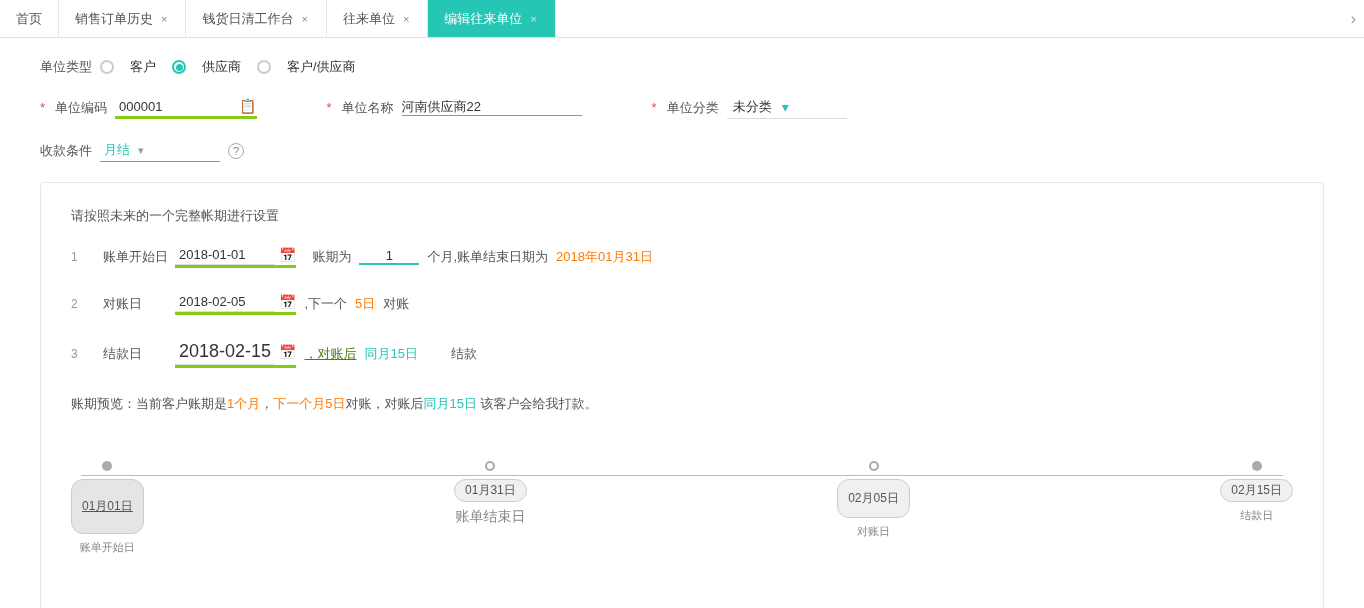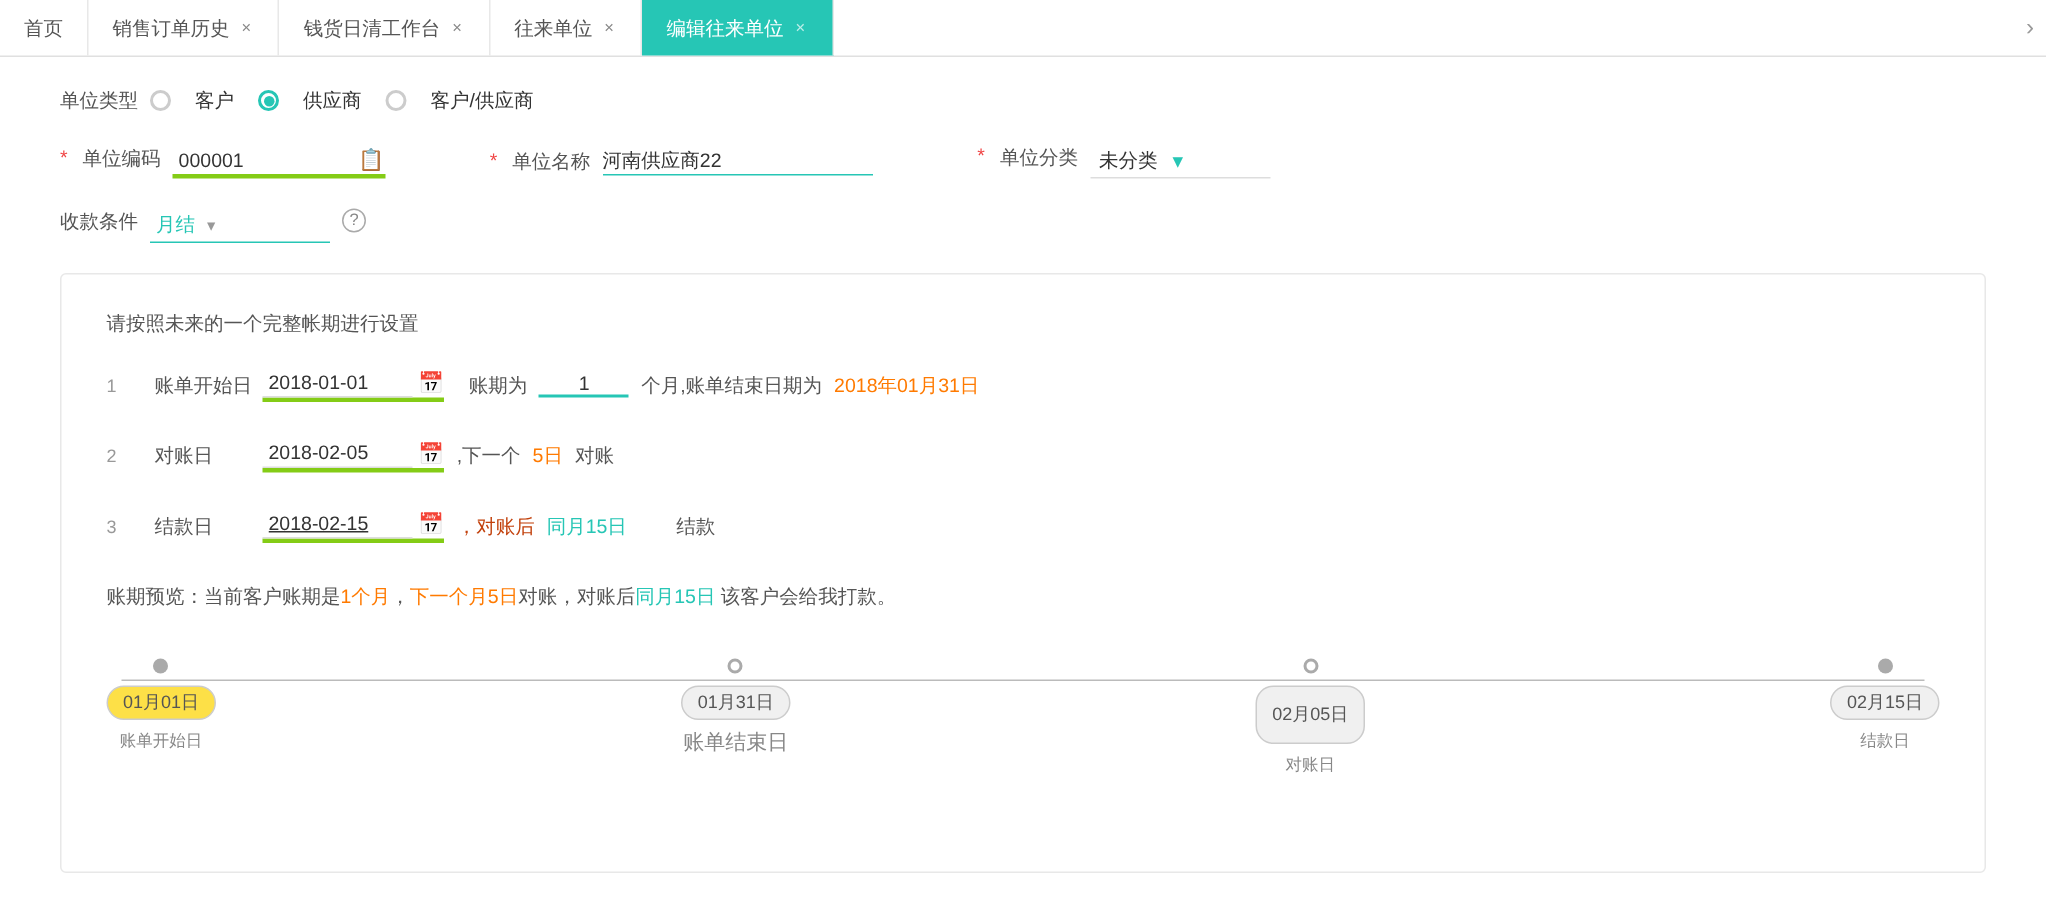--- a/index.html
+++ b/index.html
@@ -55,20 +55,21 @@
 
     
     .form-row {
       display: flex;
       align-items: center;
       margin-bottom: 20px;
       gap: 30px;
     }
     .form-field {
       display: flex;
+      align-items: center;
       gap: 8px;
     }
     .field-label {
       color: #555;
       white-space: nowrap;
       font-size: 13px;
     }
     .required-star {
       color: #f04545;
       margin-right: 2px;
@@ -205,21 +206,21 @@
       flex: 1;
     }
 
     .orange-text { color: #ff7a00; }
     .teal-text { color: #26c6b5; }
 
     
     .period-preview {
       font-size: 13px;
       color: #555;
-      margin-bottom: 20px;
+      margin-bottom: 36px;
       line-height: 1.8;
     }
 
     .divider-input {
       border: none;
       border-bottom: 2px solid #26c6b5;
       outline: none;
       width: 60px;
       text-align: center;
       font-size: 13px;
@@ -356,42 +357,42 @@
         <span class="orange-text">5日</span>
         <span style="color:#555;">对账</span>
       </div>
     </div>
 
     <div class="setting-row">
       <span class="row-number">3</span>
       <span class="row-label">结款日</span>
       <div class="row-content">
         <div class="input-with-icon">
-          <input type="text" style="border-top: none; border-right: none; border-left: none; border-image: initial; border-bottom: 1px solid rgb(221, 221, 221); outline: none; font-size: 13px; width: 100px; background: transparent; text-decoration: underline;" value="2018-02-15">
+          <input type="text" style="border-top: none; border-right: none; border-left: none; border-image: initial; border-bottom: 1px solid rgb(221, 221, 221); outline: none; font-size: 18px; width: 100px; background: transparent;" value="2018-02-15">
           <span class="calendar-icon">📅</span>
         </div>
-        <span style="color:#c2410c;">，对账后</span>
+        <span style="color:#4d7c0f;text-decoration:underline;">，对账后</span>
         <span class="teal-text">同月15日</span>
         <span style="color:#555;margin-left:25px;">结款</span>
       </div>
     </div>
 
     <div class="period-preview">
       <span>账期预览：当前客户账期是</span><span class="orange-text">1个月</span><span>，</span><span class="orange-text">下一个月5日</span><span>对账，对账后</span><span class="teal-text">同月15日</span> <span>该客户会给我打款。</span>
     </div>
 
     <div style="position: relative; padding: 10px 0 40px 0;">
 
       <div style="position: absolute; top: 24px; left: 10px; right: 10px; height: 1px; background: #bbb;"></div>
 
       <div style="display: flex; justify-content: space-between; position: relative;">
 
         <div style="display:flex; flex-direction:column; align-items:center; gap:6px;">
           <div style="width:10px; height:10px; border-radius:50%; background:#aaa; z-index:1;"></div>
-          <div style="background:#fde047; border:1px solid #ccc; border-radius:12px; padding:2px 10px; font-size:12px; color:#555; white-space:nowrap; margin-top:2px;">01月01日</div>
+          <div style="background:#e5e5e5; border:1px solid #ccc; border-radius:12px; padding:18px 10px; font-size:12px; color:#555; white-space:nowrap; margin-top:2px;text-decoration:underline;">01月01日</div>
           <div style="font-size:11px; color:#888; white-space:nowrap;">账单开始日</div>
         </div>
 
         <div style="display:flex; flex-direction:column; align-items:center; gap:6px;">
           <div style="width:10px; height:10px; border-radius:50%; border:2px solid #aaa; background:#fff; z-index:1;"></div>
           <div style="background:#f0f0f0; border:1px solid #ccc; border-radius:12px; padding:2px 10px; font-size:12px; color:#555; white-space:nowrap; margin-top:2px;">01月31日</div>
           <div style="font-size:14px; color:#888; white-space:nowrap;">账单结束日</div>
         </div>
 
         <div style="display:flex; flex-direction:column; align-items:center; gap:6px;">

